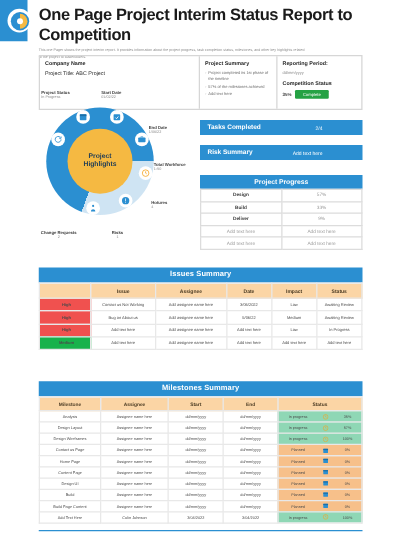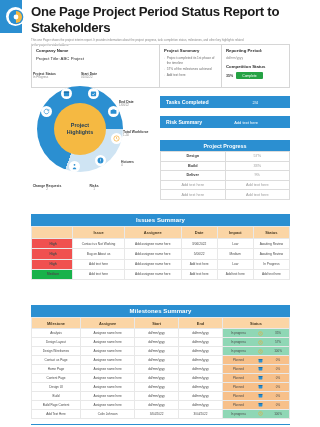--- a/index.html
+++ b/index.html
@@ -144,21 +144,21 @@
   <div class="rail"></div>
   <div class="logo">
     <svg viewBox="0 0 24 24">
         <circle cx="12" cy="12" r="11" fill="#2b8fd1"></circle>
         <path d="M12 3a9 9 0 0 1 0 18z" fill="#f5b942"></path>
         <circle cx="12" cy="12" r="3.6" fill="#fff"></circle>
       </svg>
   </div>
 
   <div class="header">
-    <div class="title">One Page Project Period Status Report to Stakeholders</div>
+    <div class="title">One Page Project Interim Status Report to Competition</div>
     <div class="subtitle">This one Pager shows the project interim report. It provides information about the project progress, task completion status, milestones, and other key highlights related to the project to stakeholders.</div>
   </div>
 
   <div class="infopanel">
     <div class="ip-col ip-left">
       <div class="ip-h">Company Name</div>
       <div class="ip-l">Project Title: ABC Project</div>
     </div>
     <div class="ip-col ip-mid">
       <div class="ip-h">Project Summary</div>

